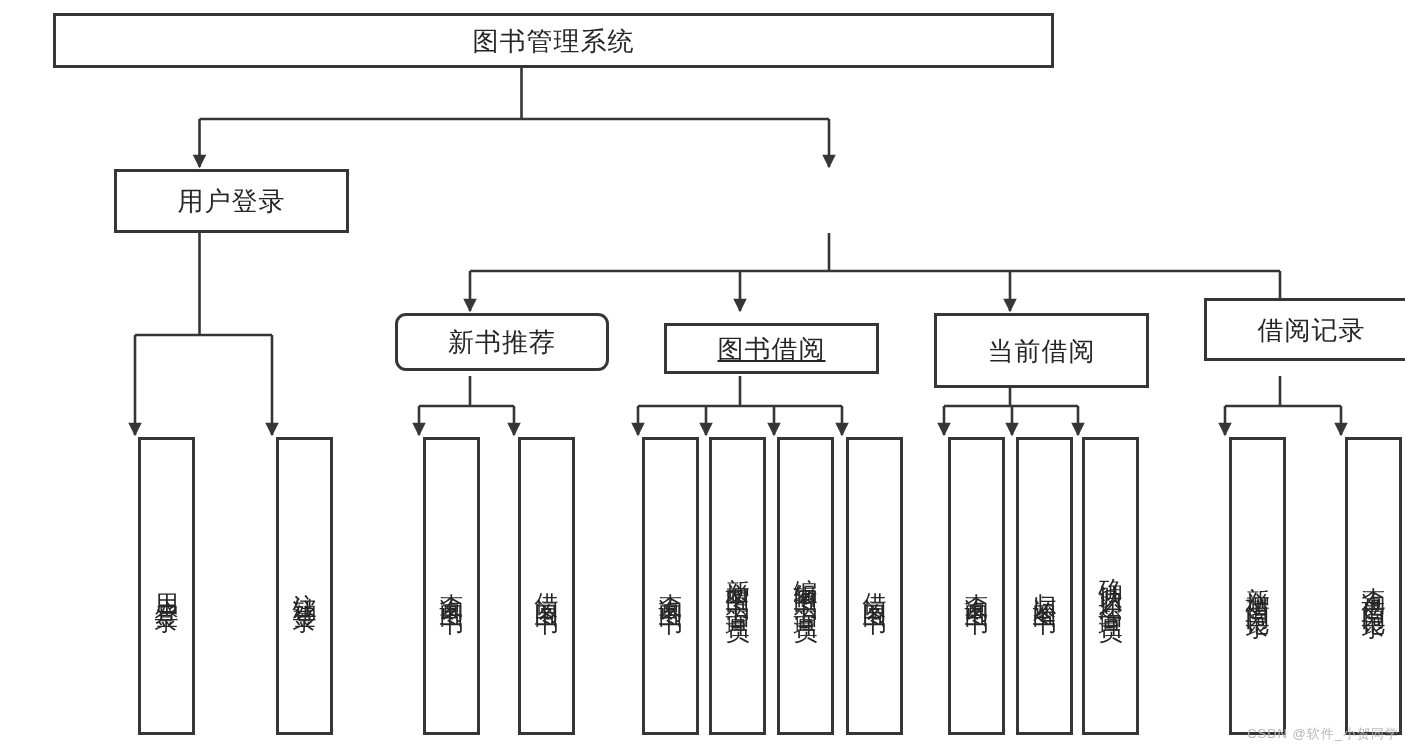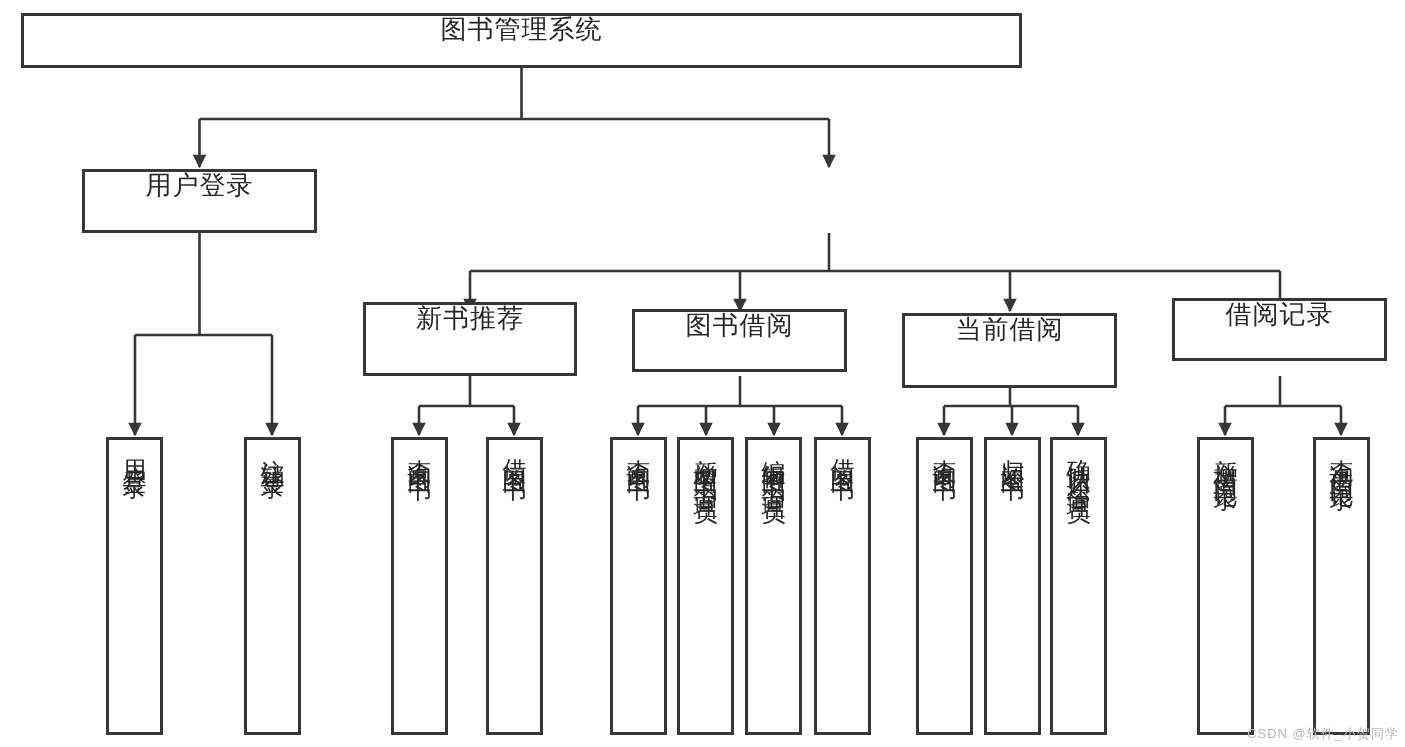--- a/index.html
+++ b/index.html
@@ -2,22 +2,22 @@
 <html><head>
 <meta charset="utf-8">
 <style>
   html,body{margin:0;padding:0;background:#ffffff;}
   body{font-family:"Liberation Sans", sans-serif;}
   .stage{position:relative;width:1405px;height:747px;background:#ffffff;overflow:hidden;}
   .connectors{position:absolute;left:0;top:0;z-index:1;}
   .box{
     position:absolute;z-index:2;box-sizing:border-box;
     background:#ffffff;border:3px solid #363636;
-    display:flex;justify-content:center;
-    color:#262626;font-size:26px;line-height:1;
+    display:flex;align-items:center;justify-content:center;
+    color:#262626;font-size:26px;line-height:1;margin-left:32px;
   }
   .box .h-label{white-space:nowrap;letter-spacing:1px;}
   .leaf span{
     writing-mode:vertical-rl;text-orientation:mixed;
     font-size:24px;letter-spacing:6px;line-height:1;
   }
   .watermark{
     position:absolute;right:6px;bottom:4px;z-index:10;
     color:#b7b7b7;font-size:13px;letter-spacing:1px;white-space:nowrap;
   }
@@ -64,24 +64,24 @@
   </svg>
 
   <div class="box" style="left:21px;top:13px;width:1001px;height:55px;">
     <span class="h-label">图书管理系统</span>
   </div>
 
   <div class="box" style="left:82px;top:169px;width:235px;height:64px;">
     <span class="h-label">用户登录</span>
   </div>
 
-  <div class="box" style="left:363px;top:302px;width:214px;height:74px;">
+  <div class="box" style="left:363px;top:313px;width:214px;height:58px;border-radius:11px;">
     <span class="h-label">新书推荐</span>
   </div>
-  <div class="box" style="left:632px;top:309px;width:215px;height:63px;">
+  <div class="box" style="left:632px;top:323px;width:215px;height:51px;text-decoration:underline;">
     <span class="h-label">图书借阅</span>
   </div>
   <div class="box" style="left:902px;top:313px;width:215px;height:75px;">
     <span class="h-label">当前借阅</span>
   </div>
   <div class="box" style="left:1172px;top:298px;width:215px;height:63px;">
     <span class="h-label">借阅记录</span>
   </div>
 
   <div class="box leaf" style="left:106px;top:437px;width:57px;height:298px;">

